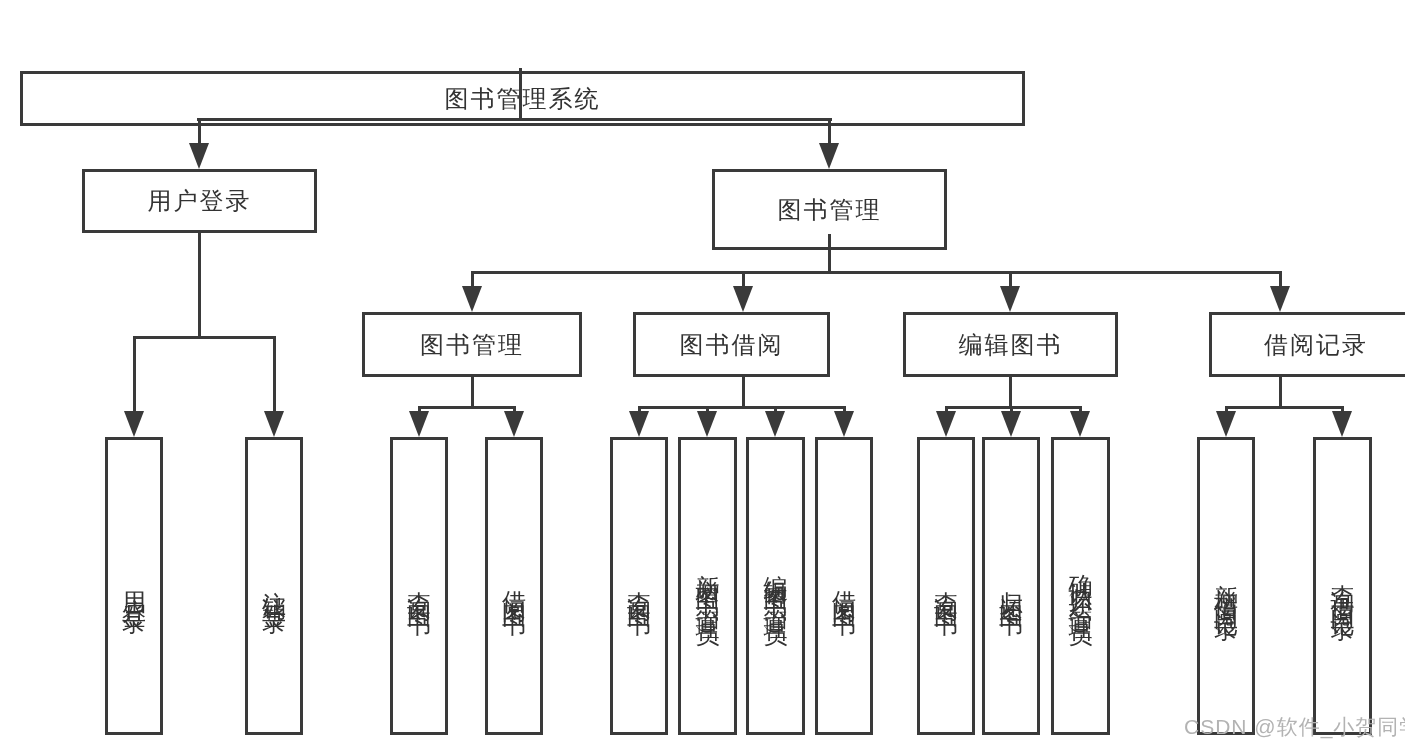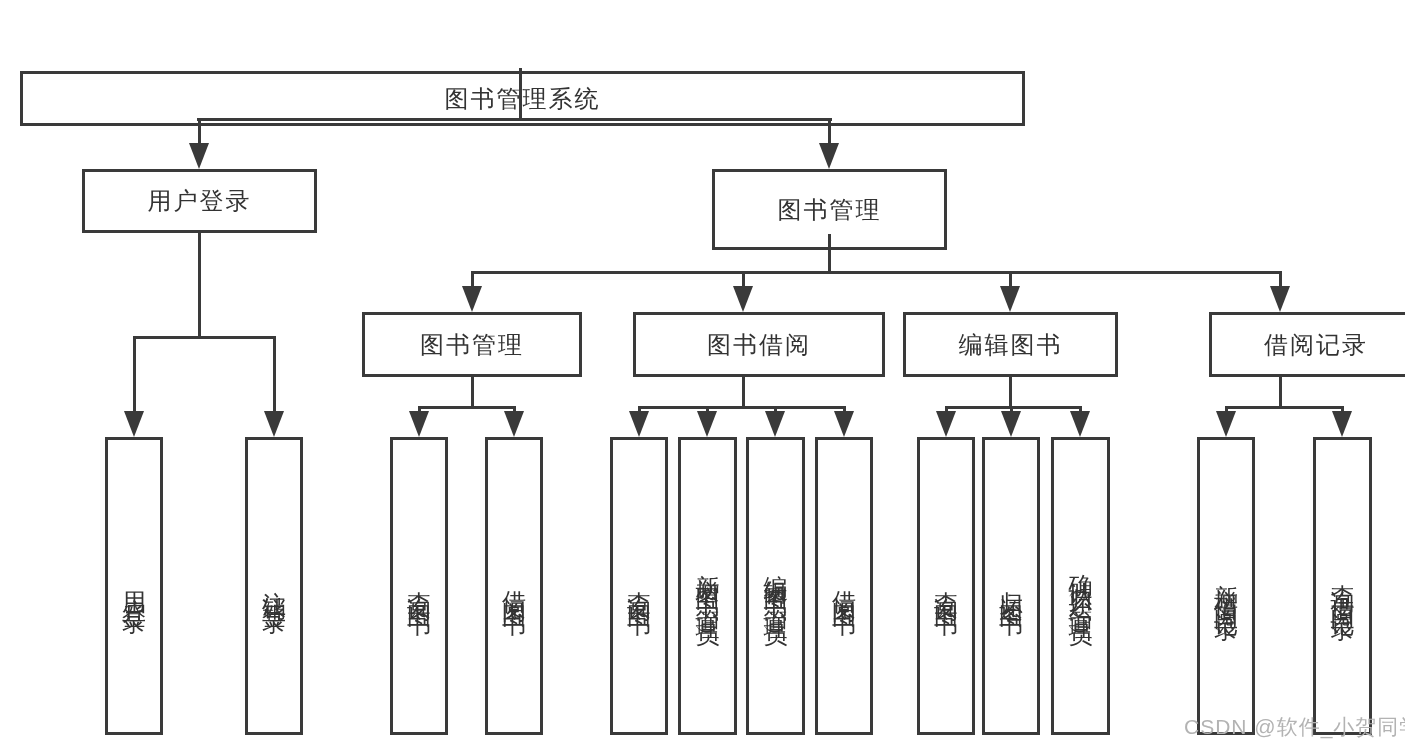--- a/index.html
+++ b/index.html
@@ -70,21 +70,21 @@
   <div class="vline" style="left:742px;top:271px;height:17px;"></div>
   <div class="arrow" style="left:733px;top:286px;"></div>
   <div class="vline" style="left:1009px;top:271px;height:17px;"></div>
   <div class="arrow" style="left:1000px;top:286px;"></div>
   <div class="vline" style="left:1279px;top:271px;height:17px;"></div>
   <div class="arrow" style="left:1270px;top:286px;"></div>
 
   <div class="node" style="left:362px;top:312px;width:220px;height:65px;">
     <span>图书管理</span>
   </div>
-  <div class="node" style="left:633px;top:312px;width:252px;height:65px;">
+  <div class="node" style="left:633px;top:312px;width:197px;height:65px;">
     <span>图书借阅</span>
   </div>
   <div class="node" style="left:903px;top:312px;width:215px;height:65px;">
     <span>编辑图书</span>
   </div>
   <div class="node" style="left:1173px;top:312px;width:214px;height:65px;margin-left:36px;">
     <span>借阅记录</span>
   </div>
 
   <div class="vline" style="left:471px;top:377px;height:32px;"></div>

